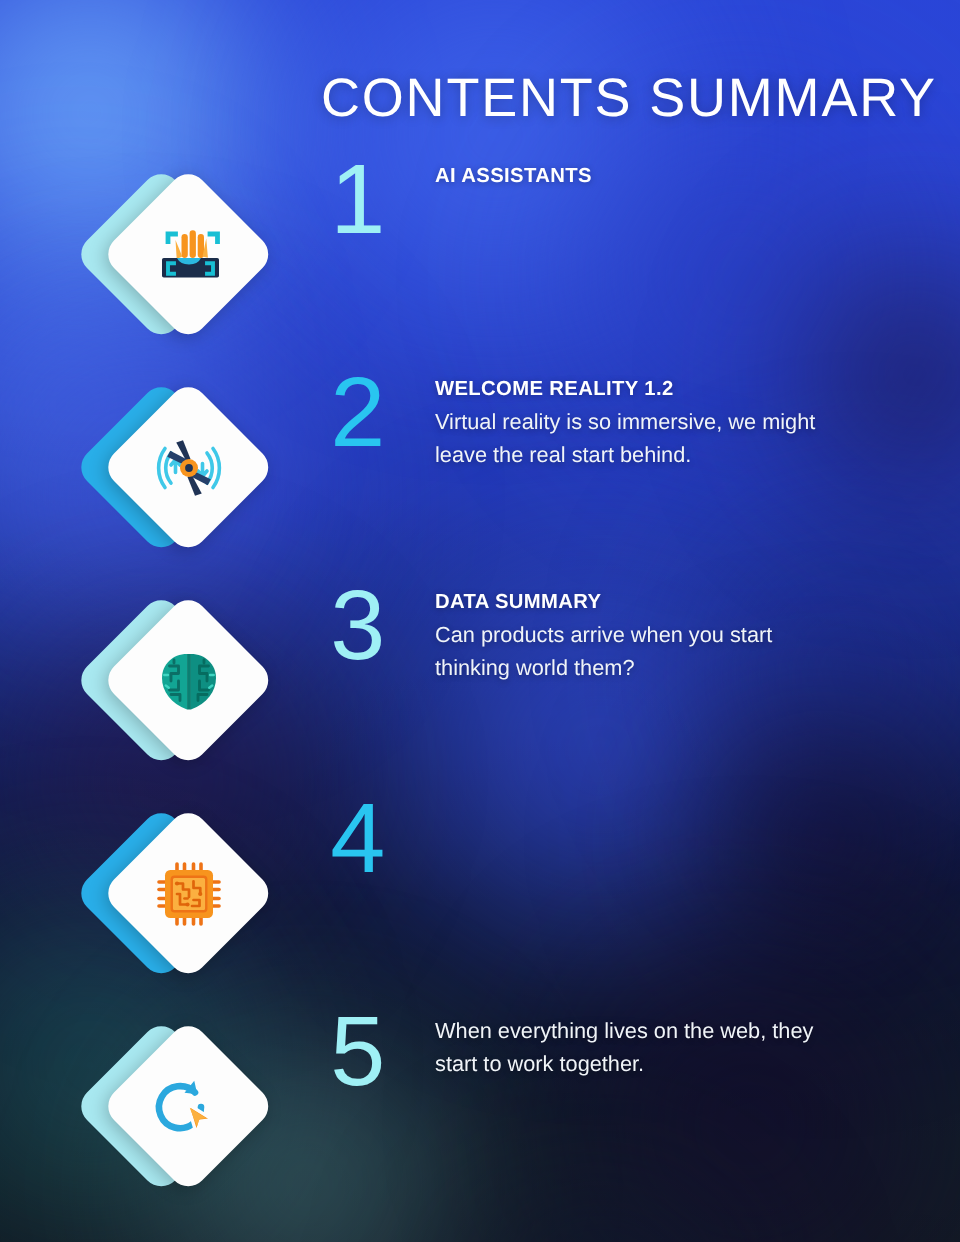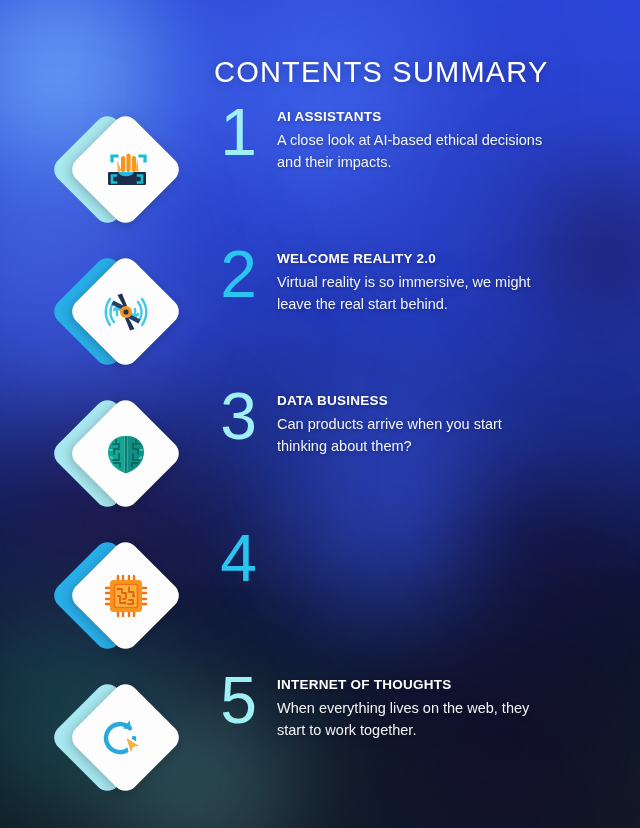--- a/index.html
+++ b/index.html
@@ -53,22 +53,22 @@
   .g13{ left: -60px;  top: 60px;   width: 220px; height: 420px; background: radial-gradient(circle, rgba(90,140,255,.55), rgba(90,140,255,0) 70%); }
   .g14{ left: 500px;  top: 120px;  width: 220px; height: 260px; background: radial-gradient(circle, rgba(26,20,70,.80), rgba(26,20,70,0) 70%); }
   .bg-veil {
     background: linear-gradient(190deg, rgba(255,255,255,0) 40%, rgba(0,0,0,.10) 70%, rgba(0,0,0,.22) 100%);
   }
 
   
   .title {
     position: absolute;
     left: 214px;
-    top: 56px;
-    font-size: 29px;
+    top: 44px;
+    font-size: 36px;
     letter-spacing: 1.2px;
     color: #ffffff;
     font-weight: 400;
     white-space: nowrap;
     text-shadow: 0 1px 8px rgba(0,0,0,.28);
   }
 
   
   .row {
     position: absolute;
@@ -124,21 +124,21 @@
     text-align: center;
     font-size: 66px;
     line-height: 1;
     font-weight: 400;
     letter-spacing: -1px;
   }
 
   
   .txt {
     position: absolute;
-    left: 277px;
+    left: 290px;
     top: 14px;
     width: 270px;
   }
   .txt-title {
     font-size: 13.5px;
     font-weight: bold;
     color: #ffffff;
     letter-spacing: .25px;
     margin-bottom: 5px;
     text-shadow: 0 1px 4px rgba(0,0,0,.30);
@@ -198,21 +198,20 @@
           <g fill="none" stroke="#18BFD4" stroke-width="2.6" stroke-linecap="square">
             <path d="M12 31.5 L12 38.5 M12 31.5 L16 31.5 M12 38.5 L16 38.5"></path>
             <path d="M42 31.5 L42 38.5 M42 31.5 L38 31.5 M42 38.5 L38 38.5"></path>
           </g>
         </svg>
       </div>
     </div>
     <div class="num" id="num0" style="color: rgb(159, 240, 245);">1</div>
     <div class="txt">
       <div class="txt-title">AI ASSISTANTS</div>
-      <div class="txt-body">A close look at AI-based ethical decisions and their impacts.</div>
     </div>
   </div>
 
   <div class="row" id="row1" style="top:237px">
     <div class="dia-wrap">
       <div class="dia dia-back" id="back1" style="background: rgb(41, 174, 232);"></div>
       <div class="dia dia-front"></div>
       <div class="dia-icon">
         <svg width="52" height="52" viewBox="0 0 52 52">
           <g fill="none" stroke="#3FC8E8" stroke-width="2.4" stroke-linecap="round">
@@ -229,21 +228,21 @@
           <path d="M27.5 30 L34.5 43 L30 44.5 L25 32 Z" fill="#1F3355"></path>
           <path d="M24 24.5 L11.5 18.5 L13.5 14.5 L26 21 Z" fill="#25406A"></path>
           <path d="M28 27.5 L40.5 33.5 L38.5 37.5 L26 31 Z" fill="#25406A"></path>
           <circle cx="26" cy="26" r="6" fill="#F7941E"></circle>
           <circle cx="26" cy="26" r="2.6" fill="#1F3355"></circle>
         </svg>
       </div>
     </div>
     <div class="num" id="num1" style="color: rgb(41, 197, 240);">2</div>
     <div class="txt">
-      <div class="txt-title">WELCOME REALITY 2.0</div>
+      <div class="txt-title">WELCOME REALITY 1.2</div>
       <div class="txt-body">Virtual reality is so immersive, we might leave the real start behind.</div>
     </div>
   </div>
 
   <div class="row" id="row2" style="top:379px">
     <div class="dia-wrap">
       <div class="dia dia-back" id="back2" style="background: rgb(168, 232, 240);"></div>
       <div class="dia dia-front"></div>
       <div class="dia-icon">
         <svg width="52" height="52" viewBox="0 0 52 52">
@@ -266,22 +265,22 @@
               <path d="M42.5 22 L40 22"></path>
             <path d="M10.5 29 L12.5 30.5"></path>
               <path d="M41.5 29 L39.5 30.5"></path>
           </g>
           <rect x="24.7" y="8" width="2.6" height="37" fill="#0B7F72"></rect>
         </svg>
       </div>
     </div>
     <div class="num" id="num2" style="color: rgb(159, 240, 245);">3</div>
     <div class="txt">
-      <div class="txt-title">DATA BUSINESS</div>
-      <div class="txt-body">Can products arrive when you start thinking about them?</div>
+      <div class="txt-title">DATA SUMMARY</div>
+      <div class="txt-body">Can products arrive when you start thinking world them?</div>
     </div>
   </div>
 
   <div class="row" id="row3" style="top:521px">
     <div class="dia-wrap">
       <div class="dia dia-back" id="back3" style="background: rgb(41, 174, 232);"></div>
       <div class="dia dia-front"></div>
       <div class="dia-icon">
         <svg width="52" height="52" viewBox="0 0 52 52">
           <g stroke="#EE7316" stroke-width="2.4" stroke-linecap="round">
@@ -330,18 +329,17 @@
         <svg width="52" height="52" viewBox="0 0 52 52">
           <path d="M34 26 A14 14 0 1 1 30 16.3" fill="none" stroke="#2BA8DE" stroke-width="4.4" stroke-linecap="round"></path>
           <path d="M29.5 8.5 L31.5 17.5 L23 16.5 Z" fill="#2BA8DE"></path>
           <path d="M25 24 L42 34.5 L33.5 35.5 L31 44 Z" fill="#F7941E" stroke="#FDFDFD" stroke-width="2.2" stroke-linejoin="round"></path>
           <path d="M26.5 26.5 L37.5 33.5 L33 34 L31.3 39 Z" fill="#FBB040"></path>
         </svg>
       </div>
     </div>
     <div class="num" id="num4" style="color: rgb(159, 240, 245);">5</div>
     <div class="txt">
-      <div class="txt-title">INTERNET OF THOUGHTS</div>
       <div class="txt-body">When everything lives on the web, they start to work together.</div>
     </div>
   </div>
 
 </div>
 
 </body></html>

